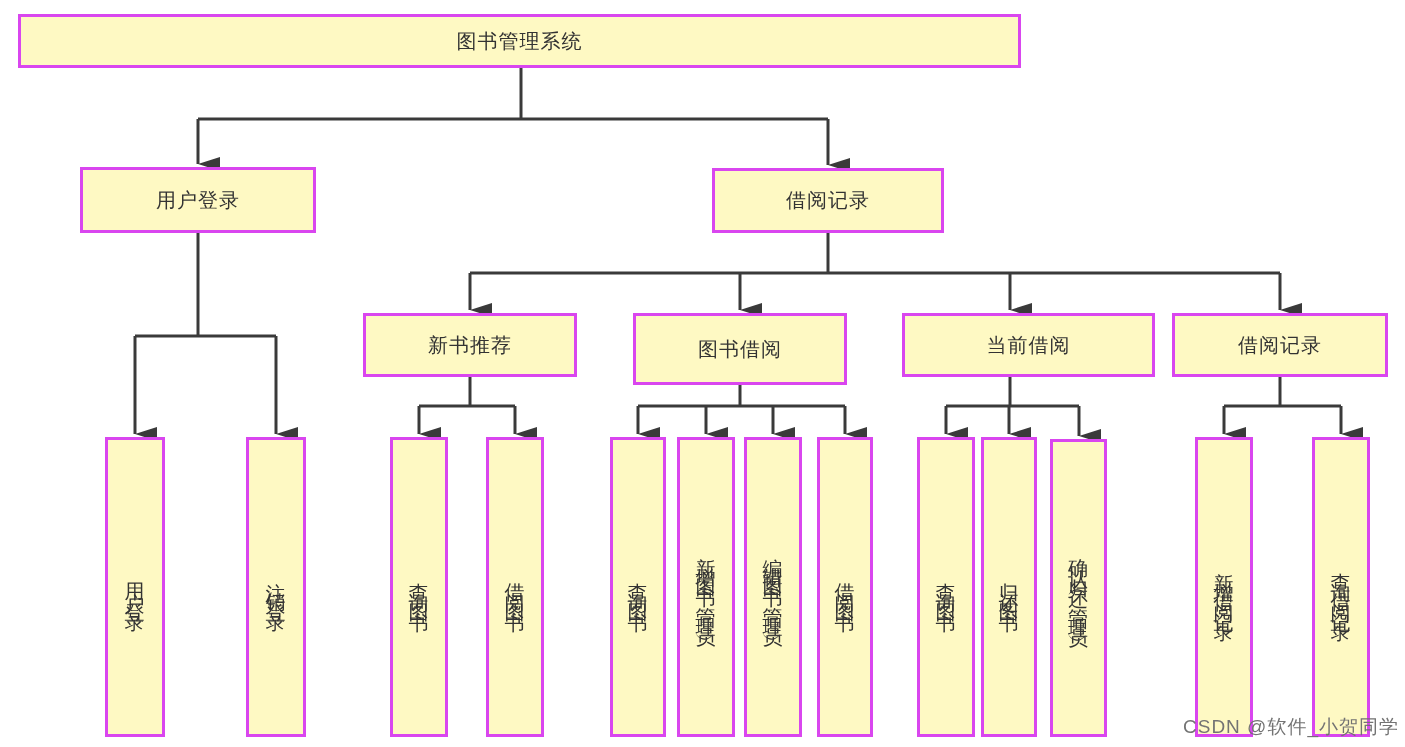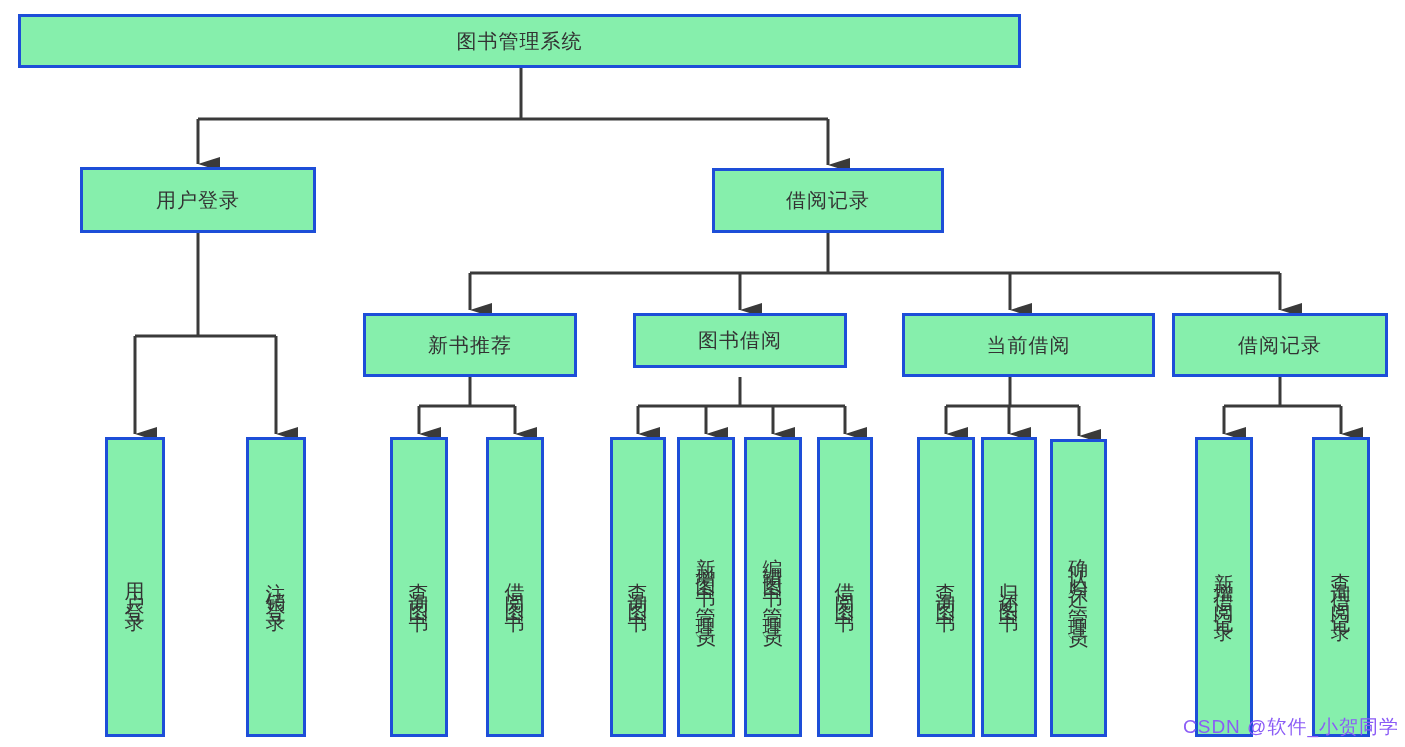--- a/index.html
+++ b/index.html
@@ -7,42 +7,42 @@
     position:relative;
     width:1405px;height:747px;
     background:#ffffff;
     font-family:"Liberation Sans","DejaVu Sans",sans-serif;
     overflow:hidden;
   }
   .connectors{position:absolute;left:0;top:0;width:1405px;height:747px;}
   .box{
     position:absolute;
     box-sizing:border-box;
-    border:3px solid #1d4ed8;
-    background:#86efac;
+    border:3px solid #d946ef;
+    background:#fef9c3;
     display:flex;
     align-items:center;
     justify-content:center;
     color:#333333;
     font-size:20px;
     letter-spacing:1px;
   }
   .leaf span{
     writing-mode:vertical-rl;
     text-orientation:mixed;
     letter-spacing:10px;
     font-size:20px;
     color:#333333;
     line-height:1;
   }
   .watermark{
     position:absolute;
     left:1183px;top:714px;
     font-size:19px;
-    color:#8b5cf6;
+    color:#737373;
     letter-spacing:1px;
     white-space:nowrap;
   }
 </style>
 </head>
 <body>
 
 <div class="canvas">
 
   <svg class="connectors" viewBox="0 0 1405 747" xmlns="http://www.w3.org/2000/svg">
@@ -94,21 +94,21 @@
       <path d="M1341,406 V434" marker-end="url(#arrow)"></path>
     </g>
   </svg>
 
   <div class="box" style="left:18px;top:14px;width:1003px;height:54px;">图书管理系统</div>
 
   <div class="box" style="left:80px;top:167px;width:236px;height:66px;">用户登录</div>
   <div class="box" style="left:712px;top:168px;width:232px;height:65px;">借阅记录</div>
 
   <div class="box" style="left:363px;top:313px;width:214px;height:64px;">新书推荐</div>
-  <div class="box" style="left:633px;top:313px;width:214px;height:55px;">图书借阅</div>
+  <div class="box" style="left:633px;top:313px;width:214px;height:72px;">图书借阅</div>
   <div class="box" style="left:902px;top:313px;width:253px;height:64px;">当前借阅</div>
   <div class="box" style="left:1172px;top:313px;width:216px;height:64px;">借阅记录</div>
 
   <div class="box leaf" style="left:105px;top:437px;width:60px;height:300px;">
     <span>用户登录</span>
   </div>
   <div class="box leaf" style="left:246px;top:437px;width:60px;height:300px;">
     <span>注销登录</span>
   </div>
 

